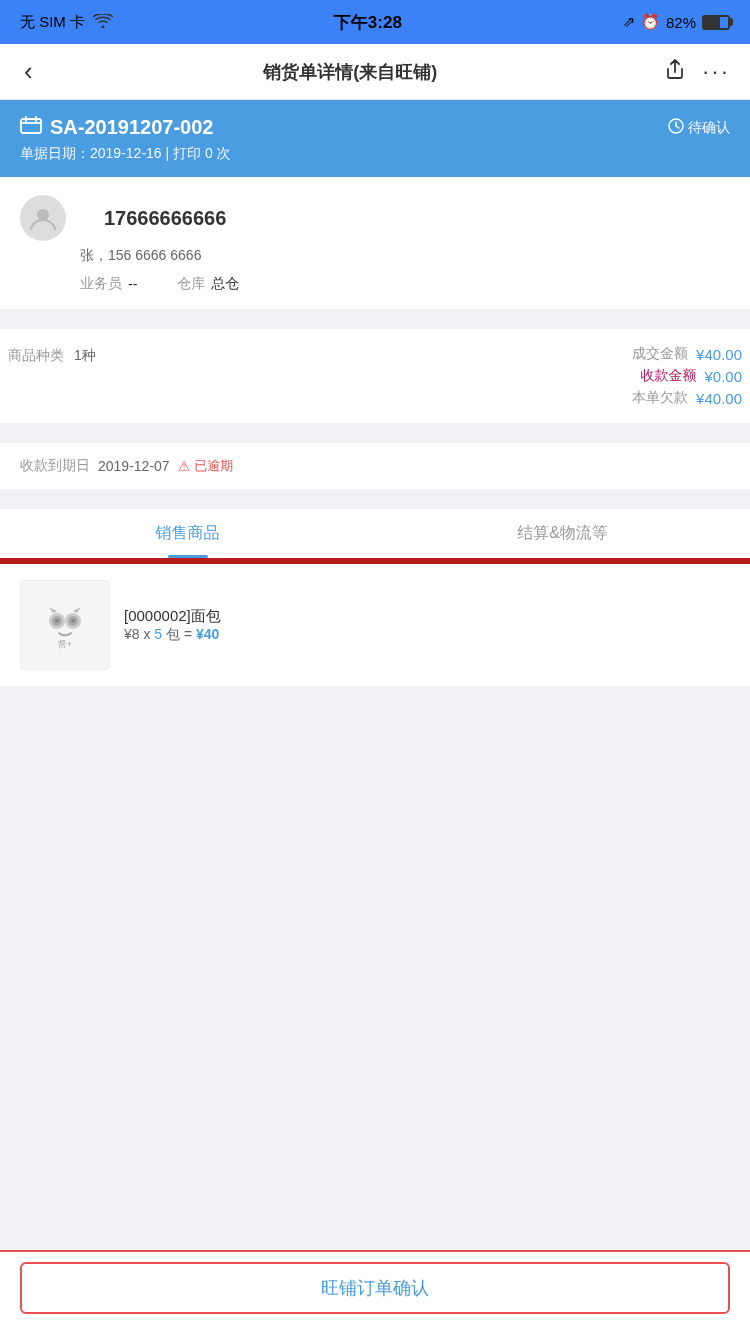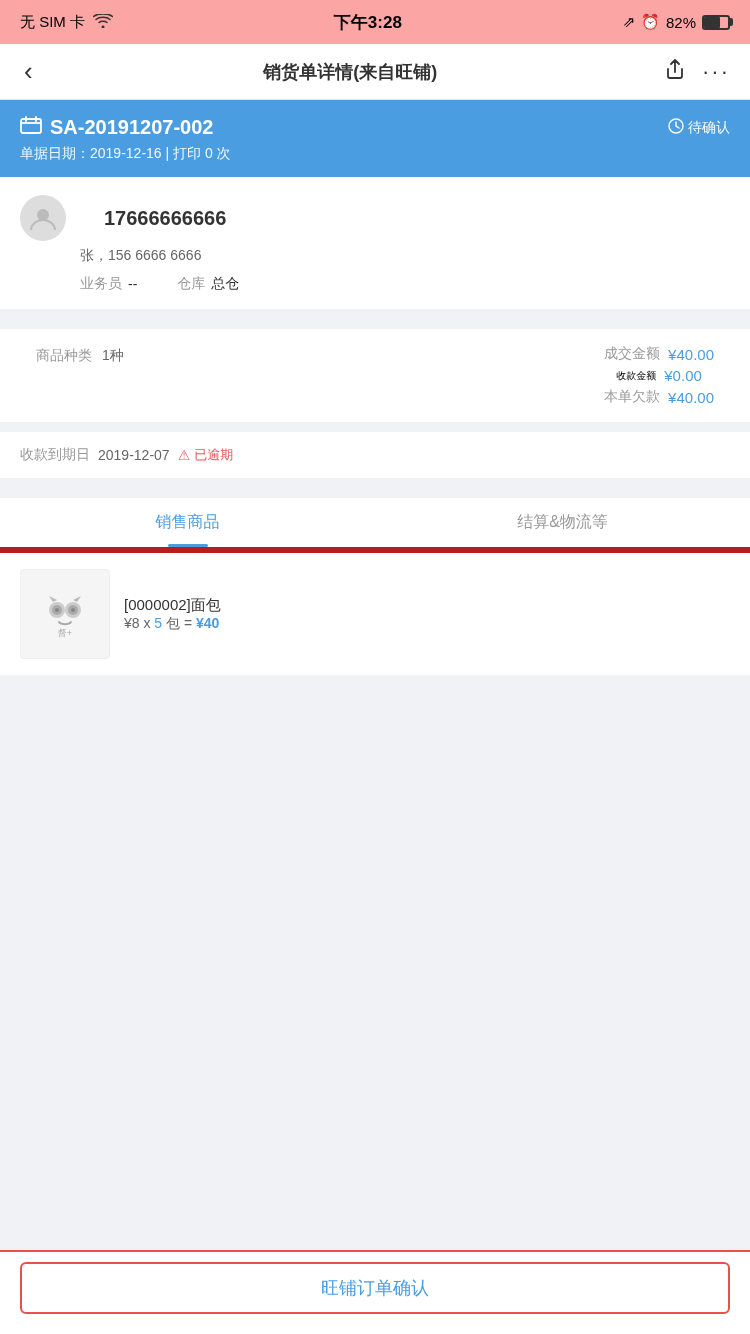--- a/index.html
+++ b/index.html
@@ -9,21 +9,21 @@
       background: #f0f2f5;
       width: 750px;
       min-height: 1334px;
       position: relative;
       overflow-x: hidden;
     }
 
     
     .status-bar {
       height: 44px;
-      background: #fca5a5;
+      background: #3b82f6;
       display: flex;
       align-items: center;
       justify-content: space-between;
       padding: 8px 20px;
       font-size: 15px;
       font-weight: 500;
     }
     .status-left { display: flex; align-items: center; gap: 8px; }
     .status-center { font-size: 17px; font-weight: 600; }
     .status-right { display: flex; align-items: center; gap: 6px; }
@@ -123,40 +123,41 @@
       gap: 6px;
       font-size: 14px;
       color: #666;
     }
     .meta-label { color: #999; }
     .meta-value { color: #333; }
 
     
     .summary-section {
       background: #fff;
-      padding: 16px 36px;
+      padding: 16px 8px;
+      margin-bottom: 10px;
     }
     .summary-row {
       display: flex;
       align-items: flex-start;
       justify-content: space-between;
     }
     .summary-left {
       display: flex;
       align-items: center;
       gap: 10px;
       font-size: 14px;
       color: #666;
       padding-top: 2px;
     }
     .summary-label { color: #999; }
     .summary-right {
       display: flex;
       flex-direction: column;
-      align-items: center;
+      align-items: flex-end;
       gap: 4px;
     }
     .summary-item {
       display: flex;
       align-items: center;
       gap: 8px;
       font-size: 14px;
       color: #666;
     }
     .amount-value { color: #4a9de0; font-size: 15px; font-weight: 500; }
@@ -380,21 +381,21 @@
     <div class="summary-left">
       <span class="summary-label">商品种类</span>
       <span>1种</span>
     </div>
     <div class="summary-right">
       <div class="summary-item">
         <span style="color:#999;font-size:14px;">成交金额</span>
         <span class="amount-value">¥40.00</span>
       </div>
       <div class="summary-item">
-        <span style="color:#000000;font-size:10px;">收款金额</span>
+        <span style="color:#be185d;font-size:14px;">收款金额</span>
         <span class="amount-value zero">¥0.00</span>
       </div>
       <div class="summary-item">
         <span style="color:#999;font-size:14px;">本单欠款</span>
         <span class="amount-value owed">¥40.00</span>
       </div>
     </div>
   </div>
 </div>
 

